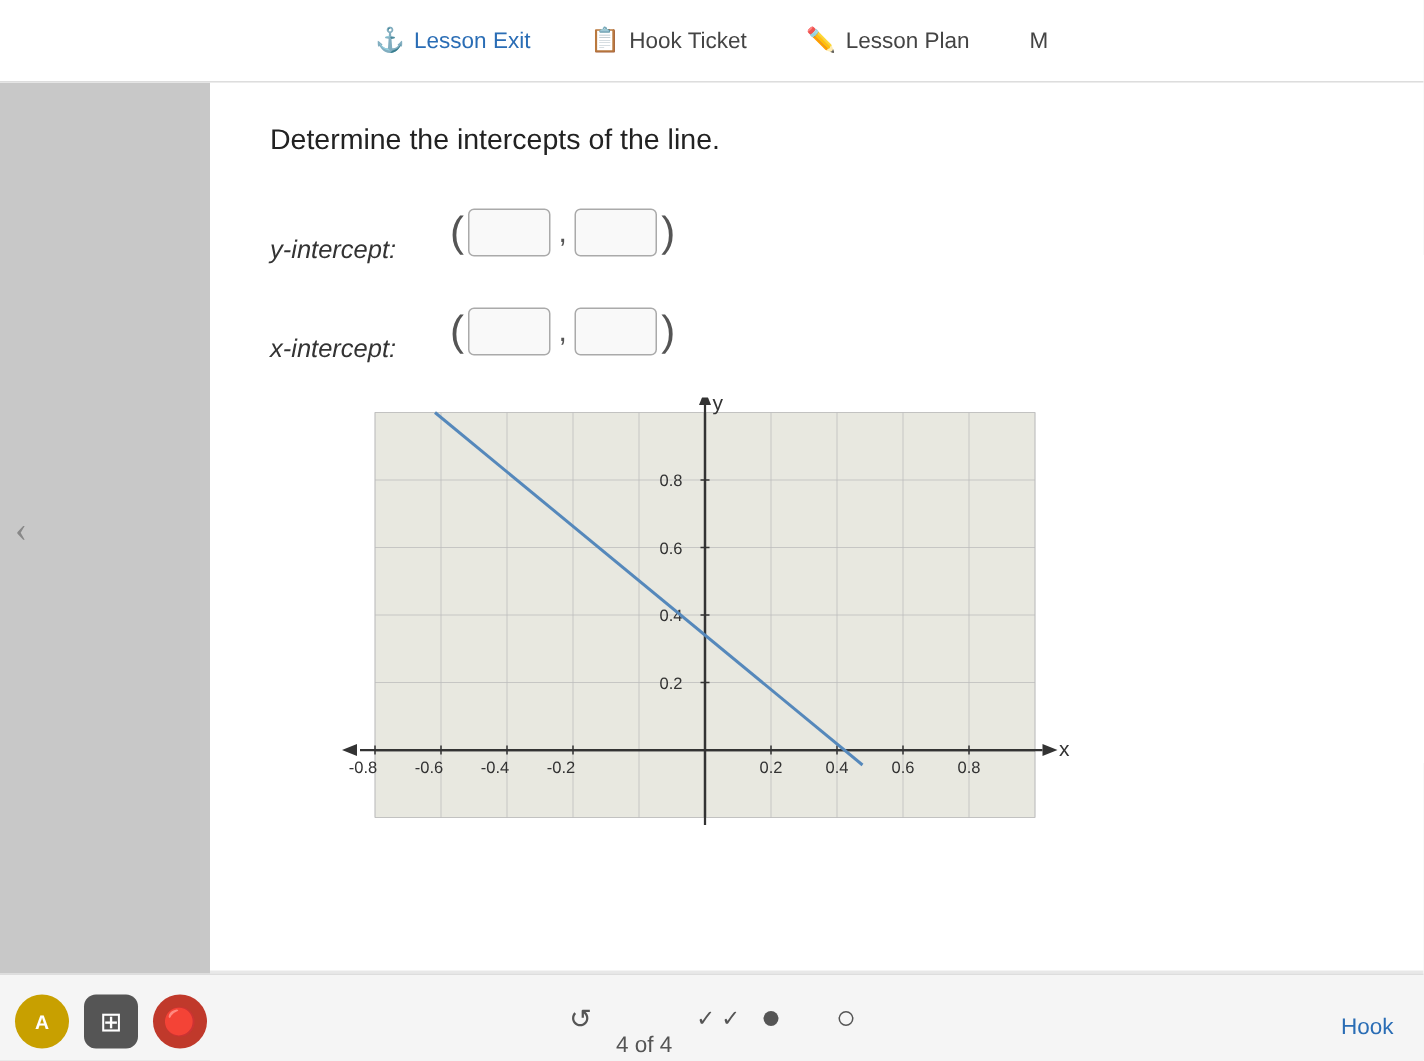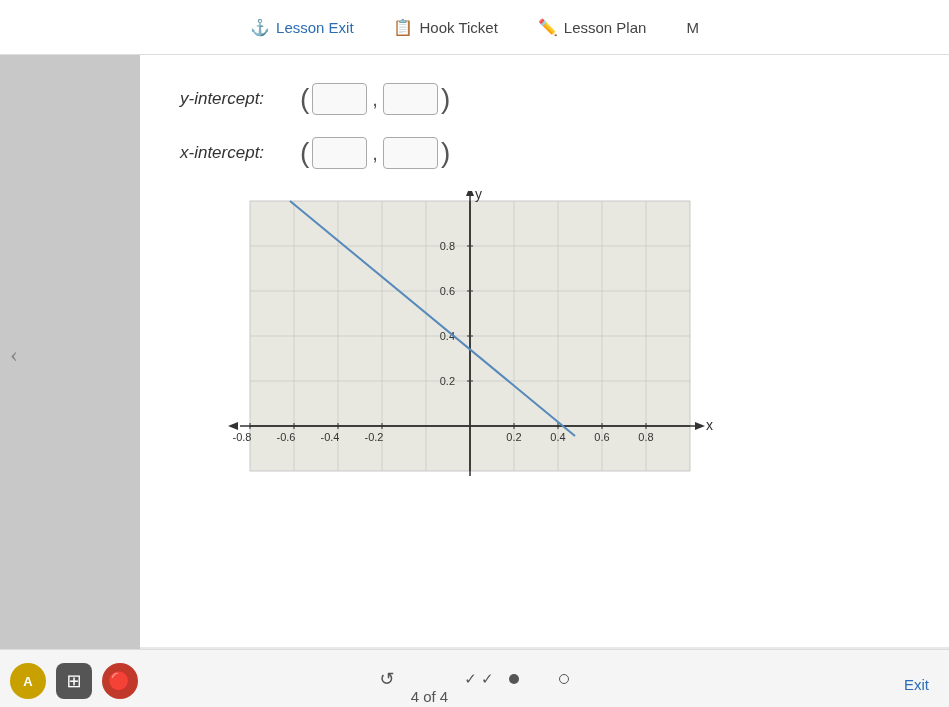--- a/index.html
+++ b/index.html
@@ -78,20 +78,21 @@
       display: flex;
       align-items: center;
       margin-bottom: 22px;
       font-size: 17px;
       color: #333;
       font-family: Arial, sans-serif;
     }
     .intercept-label {
       width: 120px;
       font-style: italic;
+      margin-top: 24px;
     }
     .paren-group {
       display: flex;
       align-items: center;
       font-size: 28px;
       color: #555;
     }
     .input-box {
       width: 55px;
       height: 32px;
@@ -250,20 +251,21 @@
     <span>M</span>
   </div>
 </div>
 
 <div class="left-sidebar"></div>
 
 <div class="left-arrow">‹</div>
 
 <div class="main-content">
 
+  <div class="question-title">Determine the intercepts of the line.</div>
 
   <div class="intercept-row">
     <span class="intercept-label">y-intercept:</span>
     <div class="paren-group">
       <span>(</span>
       <div class="input-box"></div>
       <span class="comma">,</span>
       <div class="input-box"></div>
       <span>)</span>
     </div>
@@ -359,13 +361,13 @@
   <span style="display:inline-block;width:8px;"></span>
   <span class="dot-empty"></span>
 
   <div class="bottom-icons">
     <div class="circle-icon">A</div>
     <div class="circle-icon2">⊞</div>
     <div class="circle-icon3">🔴</div>
   </div>
 </div>
 
-<div class="skip-btn">Exit</div>
+<div class="skip-btn">Hook</div>
 
 </body></html>

